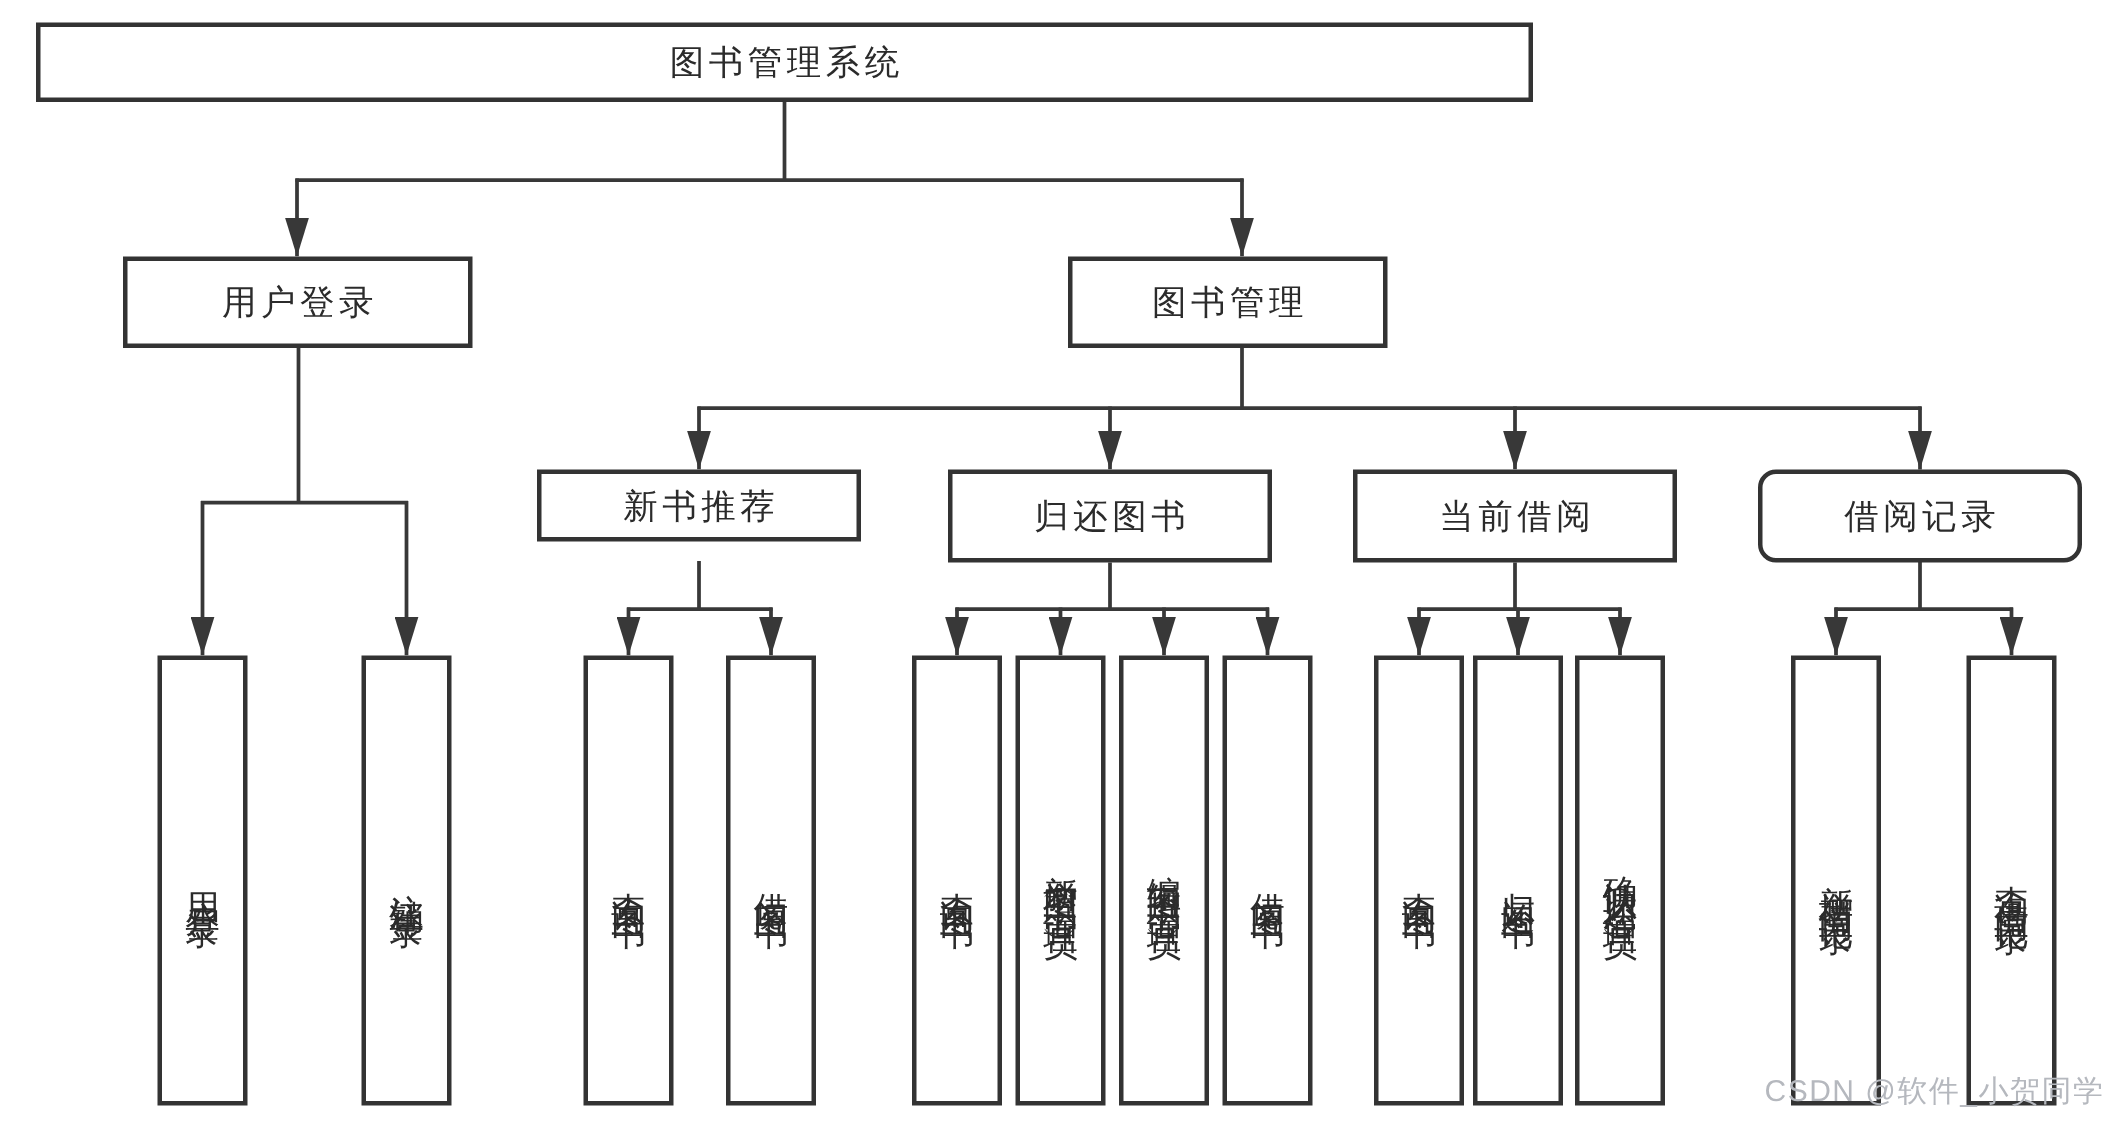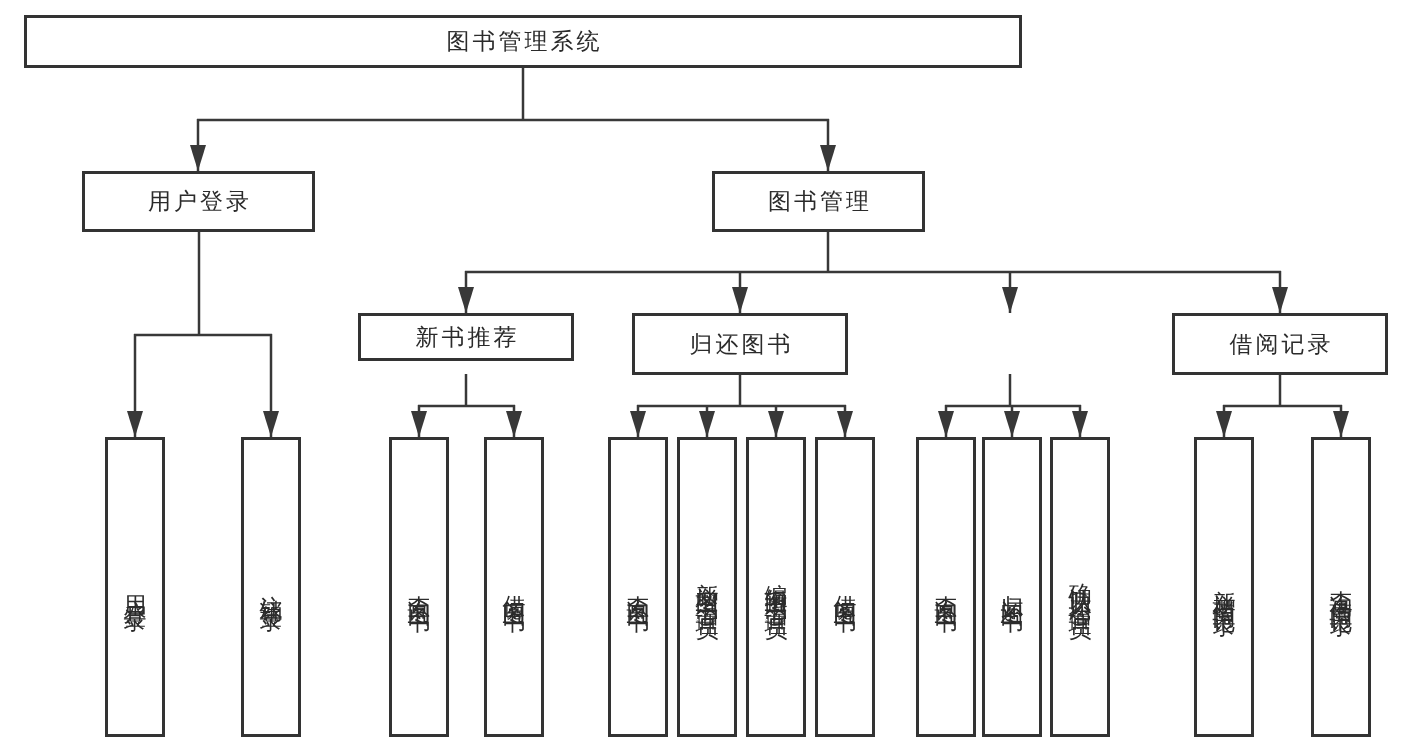--- a/index.html
+++ b/index.html
@@ -96,34 +96,36 @@
     </g>
   </svg>
 
   <div class="box hbox" style="left:24px;top:15px;width:998px;height:53px;">图书管理系统</div>
 
   <div class="box hbox" style="left:82px;top:171px;width:233px;height:61px;">用户登录</div>
   <div class="box hbox" style="left:712px;top:171px;width:213px;height:61px;">图书管理</div>
 
   <div class="box hbox" style="left:358px;top:313px;width:216px;height:48px;">新书推荐</div>
   <div class="box hbox" style="left:632px;top:313px;width:216px;height:62px;">归还图书</div>
-  <div class="box hbox" style="left:1172px;top:313px;width:216px;height:62px;">借阅记录</div>
+  <div class="box hbox" style="left:902px;top:313px;width:216px;height:62px;">当前借阅</div>
+  <div class="box hbox" style="left:1172px;top:313px;width:216px;height:62px;border-radius:12px;">借阅记录</div>
 
   <div class="box leaf" style="left:105px;top:437px;width:60px;height:300px;">用户登录</div>
   <div class="box leaf" style="left:241px;top:437px;width:60px;height:300px;">注销登录</div>
 
   <div class="box leaf" style="left:389px;top:437px;width:60px;height:300px;">查询图书</div>
   <div class="box leaf" style="left:484px;top:437px;width:60px;height:300px;">借阅图书</div>
 
   <div class="box leaf" style="left:608px;top:437px;width:60px;height:300px;">查询图书</div>
   <div class="box leaf" style="left:677px;top:437px;width:60px;height:300px;">新增图书（管理员）</div>
   <div class="box leaf" style="left:746px;top:437px;width:60px;height:300px;">编辑图书（管理员）</div>
   <div class="box leaf" style="left:815px;top:437px;width:60px;height:300px;">借阅图书</div>
 
   <div class="box leaf" style="left:916px;top:437px;width:60px;height:300px;">查询图书</div>
   <div class="box leaf" style="left:982px;top:437px;width:60px;height:300px;">归还图书</div>
   <div class="box leaf" style="left:1050px;top:437px;width:60px;height:300px;">确认归还（管理员）</div>
 
   <div class="box leaf" style="left:1194px;top:437px;width:60px;height:300px;">新增借阅记录</div>
   <div class="box leaf" style="left:1311px;top:437px;width:60px;height:300px;">查询借阅记录</div>
 
+  <div class="watermark">CSDN @软件_小贺同学</div>
 
 </div>
 
 </body></html>

